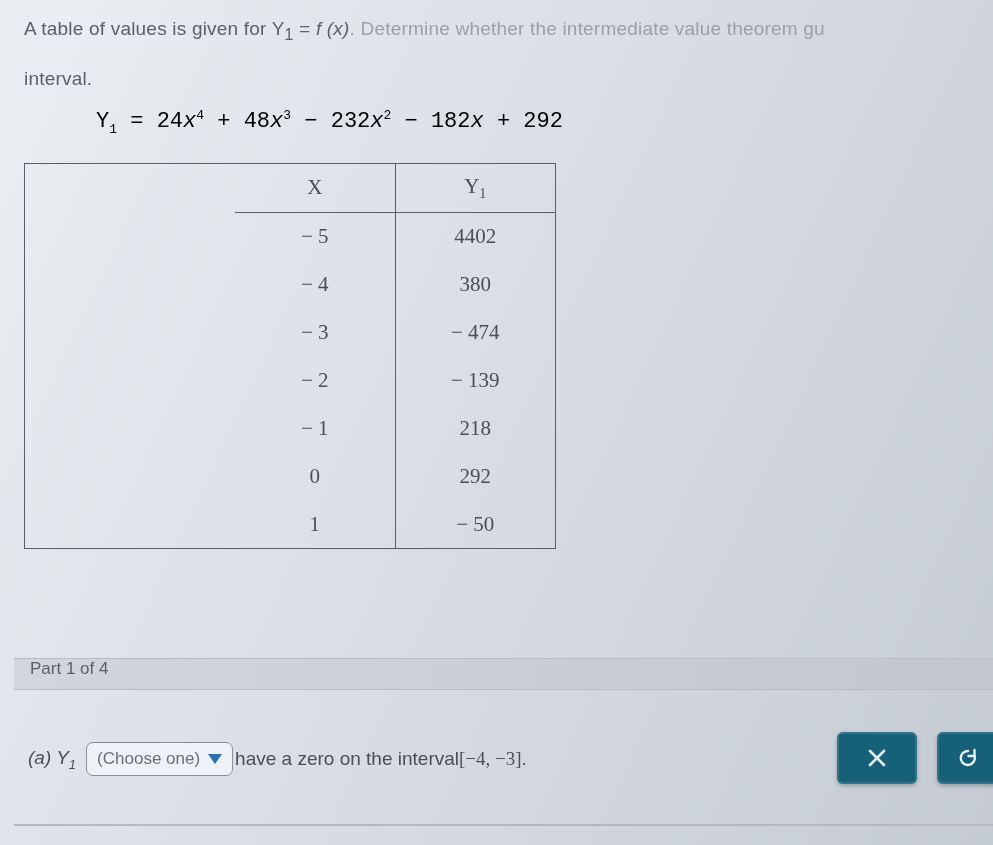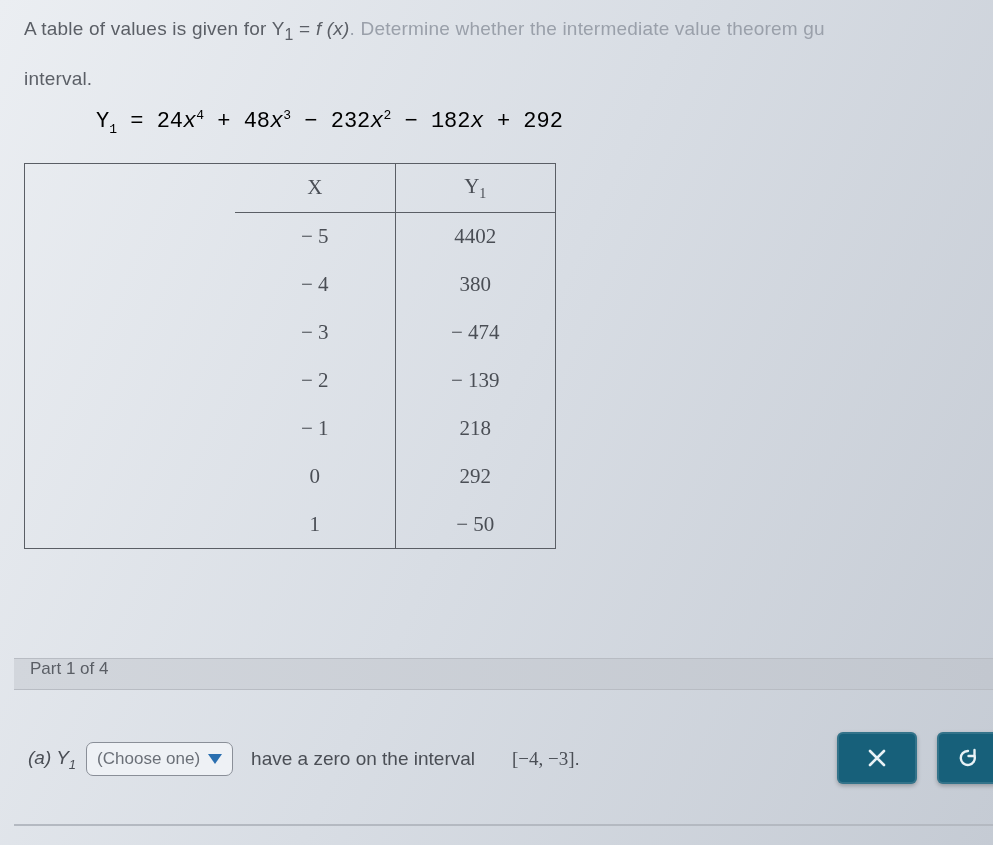--- a/index.html
+++ b/index.html
@@ -108,22 +108,22 @@
     cursor: pointer;
     margin-right: 0;
   }
   .dropdown .tri {
     margin-left: 8px;
     width: 0; height: 0;
     border-left: 7px solid transparent;
     border-right: 7px solid transparent;
     border-top: 10px solid #2a6fb0;
   }
-  .after-text { margin-left: 18px; }
-  .interval { font-family: "Times New Roman", Times, serif; margin-left: 37px; }
+  .after-text { margin-left: 2px; }
+  .interval { font-family: "Times New Roman", Times, serif; }
 
   .btns {
     position: absolute;
     right: 16px;
     top: 732px;
     display: flex;
     gap: 20px;
   }
   .btn {
     width: 80px;

